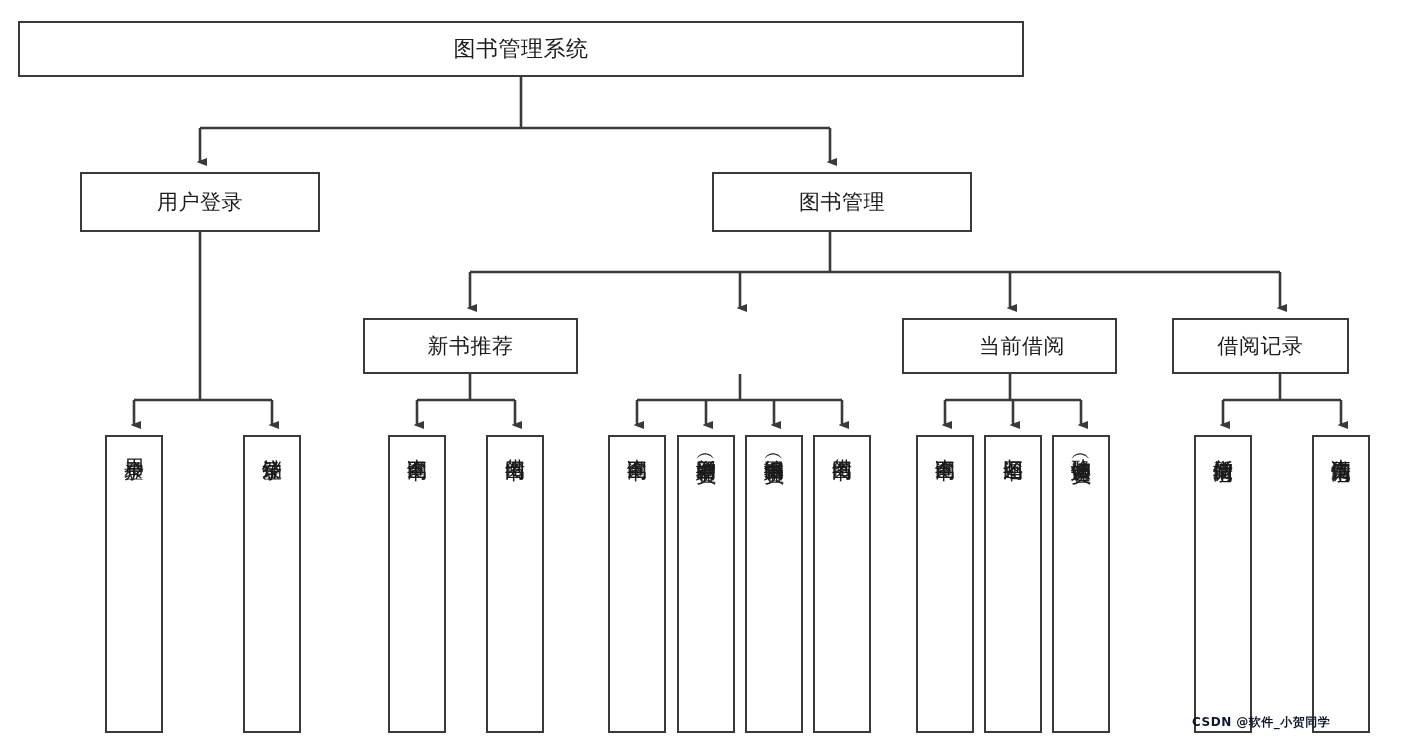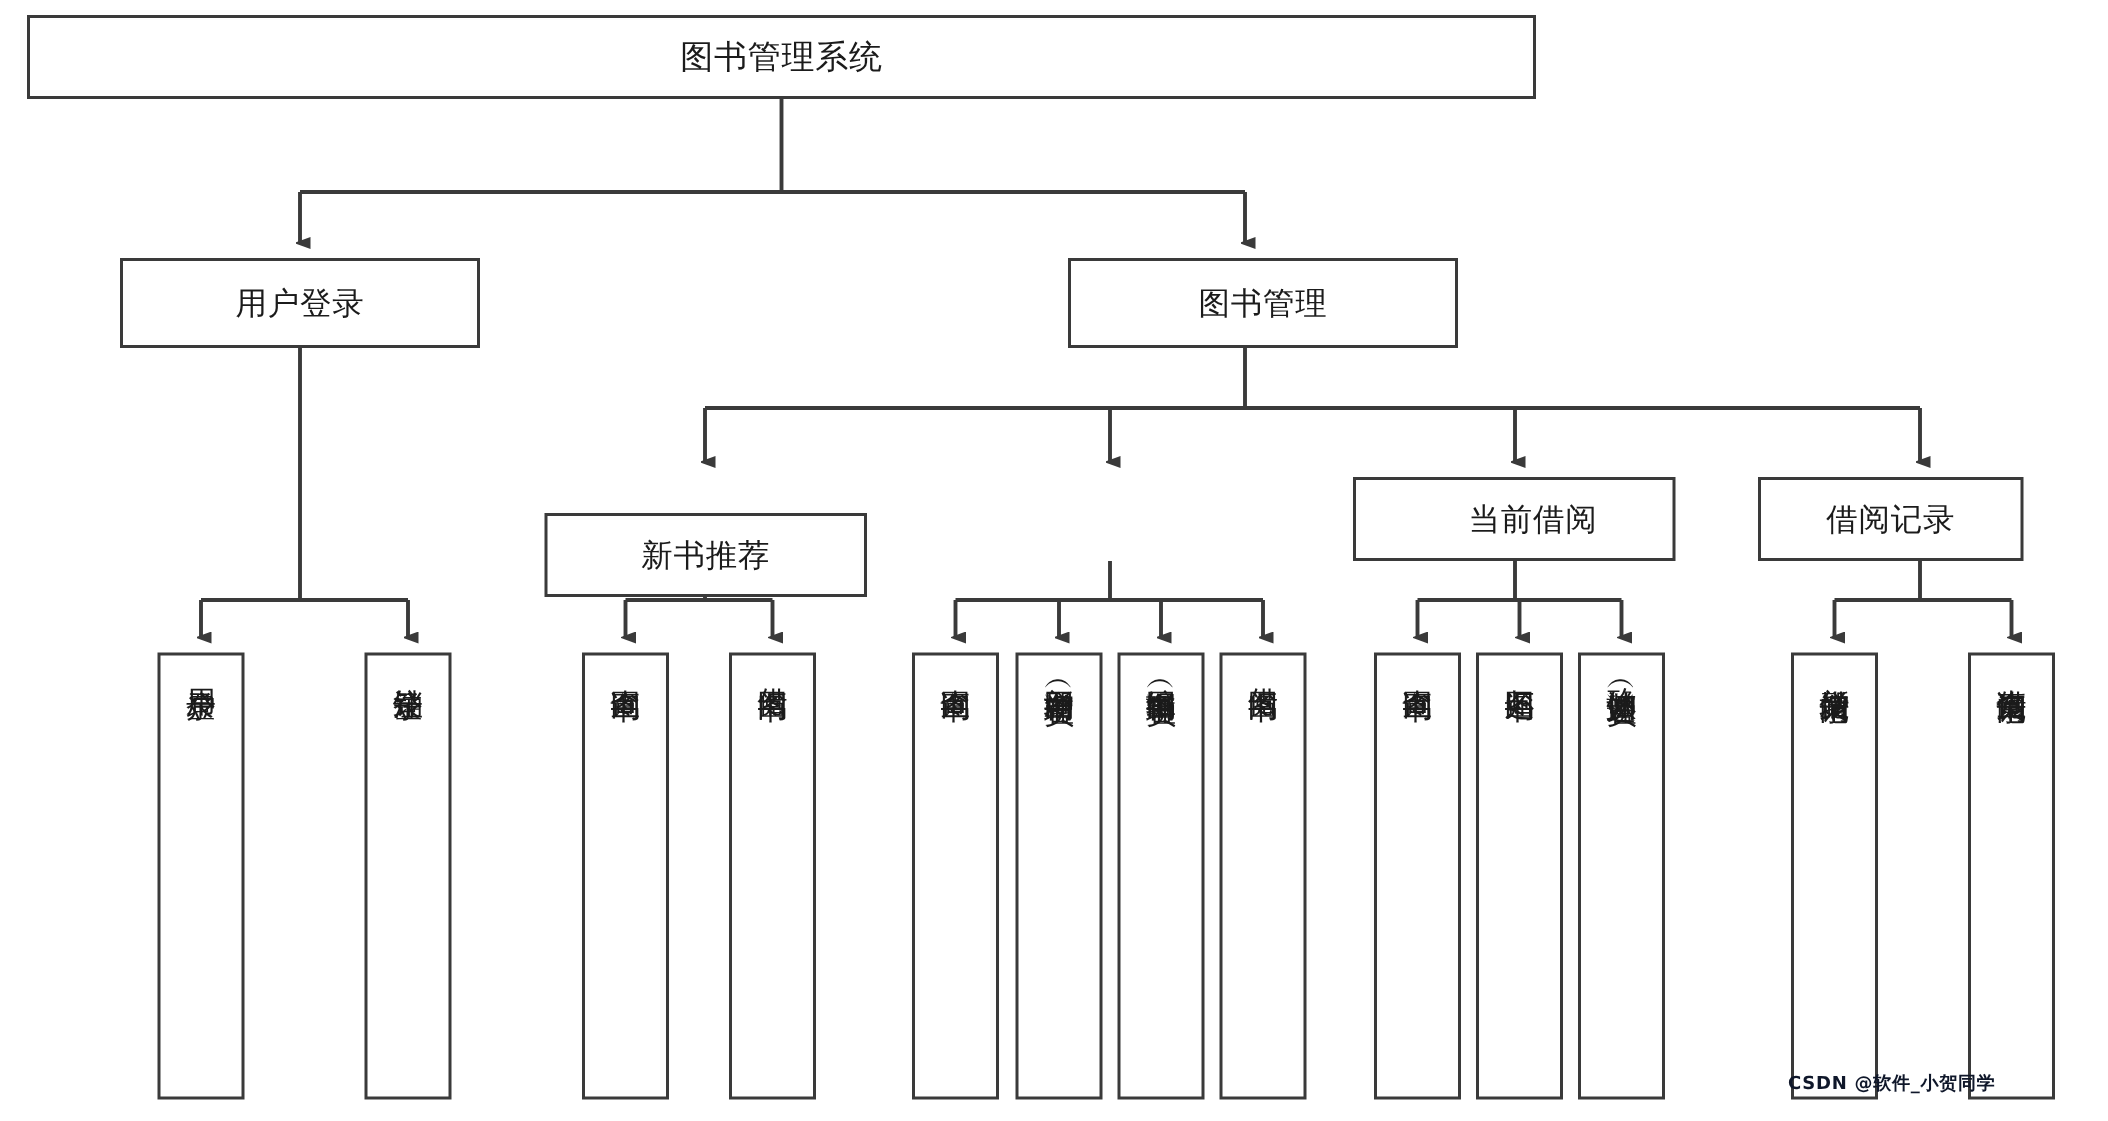--- a/index.html
+++ b/index.html
@@ -119,32 +119,32 @@
       <path d="M1013,400 L1013,425" marker-end="url(#arrow)"></path>
       <path d="M1081,400 L1081,425" marker-end="url(#arrow)"></path>
 
       <path d="M1280,374 L1280,400"></path>
       <path d="M1223,400 L1341,400"></path>
       <path d="M1223,400 L1223,425" marker-end="url(#arrow)"></path>
       <path d="M1341,400 L1341,425" marker-end="url(#arrow)"></path>
     </g>
   </svg>
 
-  <div class="node horiz root" style="left:18px; top:10px; width:1006px; height:56px;">
+  <div class="node horiz root" style="left:18px; top:21px; width:1006px; height:56px;">
     <span>图书管理系统</span>
   </div>
 
   <div class="node horiz" style="left:80px; top:172px; width:240px; height:60px;">
     <span>用户登录</span>
   </div>
   <div class="node horiz" style="left:712px; top:172px; width:260px; height:60px;">
     <span>图书管理</span>
   </div>
 
-  <div class="node horiz" style="left:363px; top:318px; width:215px; height:56px;margin-top:24px;">
+  <div class="node horiz" style="left:363px; top:318px; width:215px; height:56px;">
     <span>新书推荐</span>
   </div>
   <div class="node horiz" style="left:902px; top:318px; width:215px; height:56px;padding-left:25px;">
     <span>当前借阅</span>
   </div>
   <div class="node horiz" style="left:1172px; top:318px; width:177px; height:56px;">
     <span>借阅记录</span>
   </div>
 
   <div class="node vert" style="left:105px; top:435px; width:58px; height:298px;">

